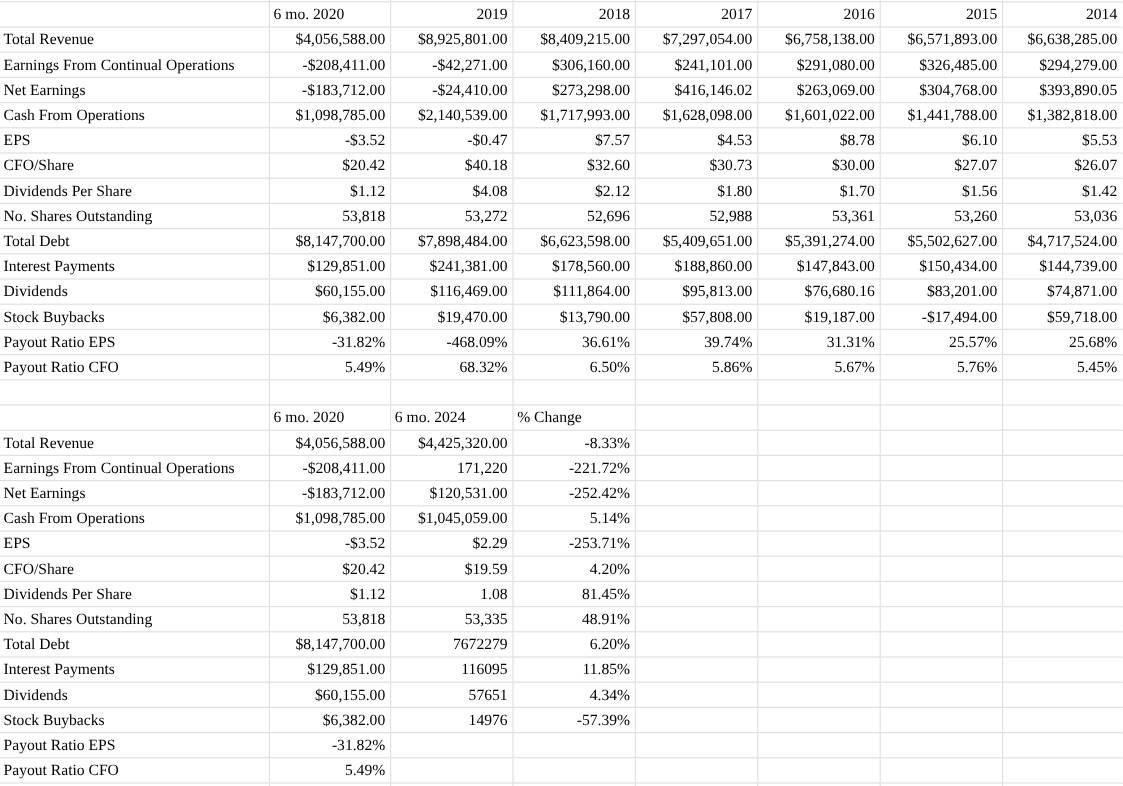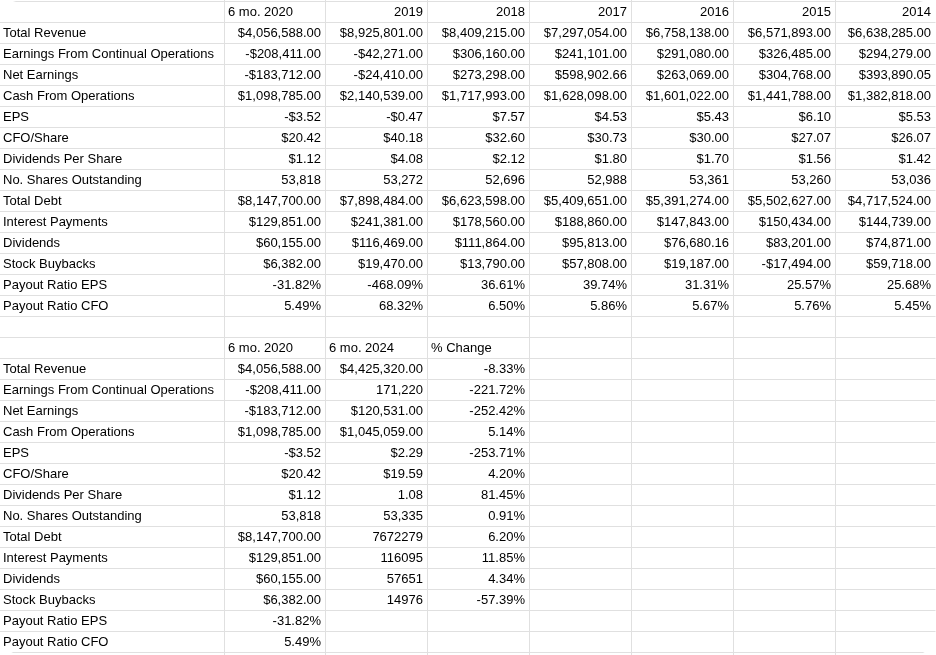--- a/index.html
+++ b/index.html
@@ -7,24 +7,23 @@
   .sheet {
     position: relative;
     width: 936px;
     height: 655px;
     overflow: hidden;
     background: var(--sheet-bg, #ffffff);
     display: grid;
     grid-template-columns: 225px 101px 102px 102px 102px 102px 102px 100px;
     grid-template-rows: 2px;
     grid-auto-rows: 21px;
-    font-family: Liberation Sans, sans-serif;
+    font-family: Liberation Serif, serif;
     font-size: 13px;
     color: var(--text-color, #000000);
-    border-radius: 22px;
   }
   .cell {
     box-sizing: border-box;
     border-right: 1px solid var(--grid-color, #e0e0e0);
     border-bottom: 1px solid var(--grid-color, #e0e0e0);
     overflow: hidden;
     white-space: nowrap;
     line-height: 20px;
     padding: 0 4px 0 3px;
   }
@@ -66,38 +65,38 @@
     <div class="cell right">-$42,271.00</div>
     <div class="cell right">$306,160.00</div>
     <div class="cell right">$241,101.00</div>
     <div class="cell right">$291,080.00</div>
     <div class="cell right">$326,485.00</div>
     <div class="cell right lastcol">$294,279.00</div>
     <div class="cell left">Net Earnings</div>
     <div class="cell right">-$183,712.00</div>
     <div class="cell right">-$24,410.00</div>
     <div class="cell right">$273,298.00</div>
-    <div class="cell right">$598,902.66</div>
+    <div class="cell right">$416,146.02</div>
     <div class="cell right">$263,069.00</div>
     <div class="cell right">$304,768.00</div>
     <div class="cell right lastcol">$393,890.05</div>
     <div class="cell left">Cash From Operations</div>
     <div class="cell right">$1,098,785.00</div>
     <div class="cell right">$2,140,539.00</div>
     <div class="cell right">$1,717,993.00</div>
     <div class="cell right">$1,628,098.00</div>
     <div class="cell right">$1,601,022.00</div>
     <div class="cell right">$1,441,788.00</div>
     <div class="cell right lastcol">$1,382,818.00</div>
     <div class="cell left">EPS</div>
     <div class="cell right">-$3.52</div>
     <div class="cell right">-$0.47</div>
     <div class="cell right">$7.57</div>
     <div class="cell right">$4.53</div>
-    <div class="cell right">$5.43</div>
+    <div class="cell right">$8.78</div>
     <div class="cell right">$6.10</div>
     <div class="cell right lastcol">$5.53</div>
     <div class="cell left">CFO/Share</div>
     <div class="cell right">$20.42</div>
     <div class="cell right">$40.18</div>
     <div class="cell right">$32.60</div>
     <div class="cell right">$30.73</div>
     <div class="cell right">$30.00</div>
     <div class="cell right">$27.07</div>
     <div class="cell right lastcol">$26.07</div>
@@ -233,21 +232,21 @@
     <div class="cell right">$1.12</div>
     <div class="cell right">1.08</div>
     <div class="cell right">81.45%</div>
     <div class="cell right"></div>
     <div class="cell right"></div>
     <div class="cell right"></div>
     <div class="cell right lastcol"></div>
     <div class="cell left">No. Shares Outstanding</div>
     <div class="cell right">53,818</div>
     <div class="cell right">53,335</div>
-    <div class="cell right">0.91%</div>
+    <div class="cell right">48.91%</div>
     <div class="cell right"></div>
     <div class="cell right"></div>
     <div class="cell right"></div>
     <div class="cell right lastcol"></div>
     <div class="cell left">Total Debt</div>
     <div class="cell right">$8,147,700.00</div>
     <div class="cell right">7672279</div>
     <div class="cell right">6.20%</div>
     <div class="cell right"></div>
     <div class="cell right"></div>

